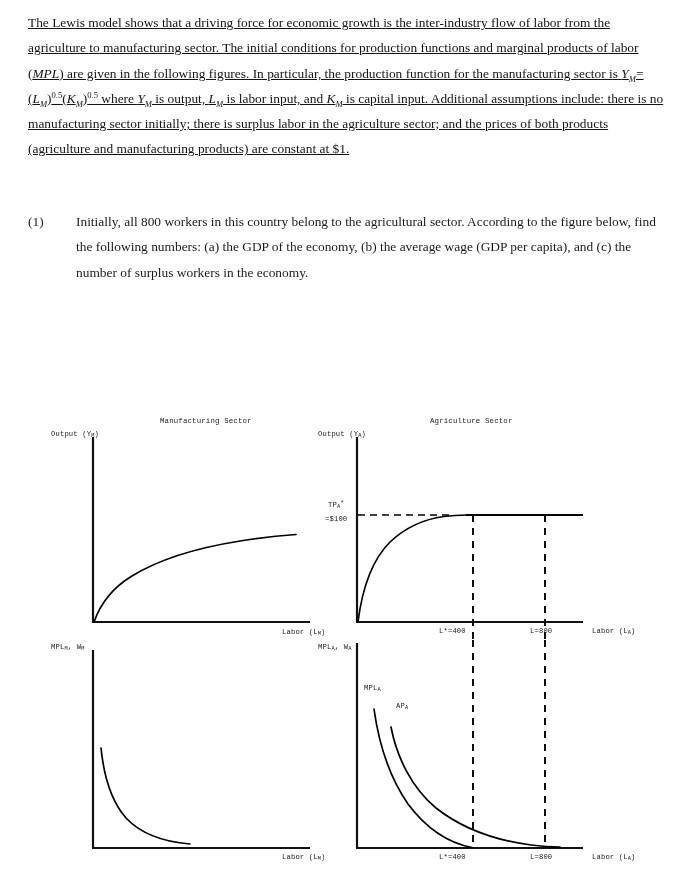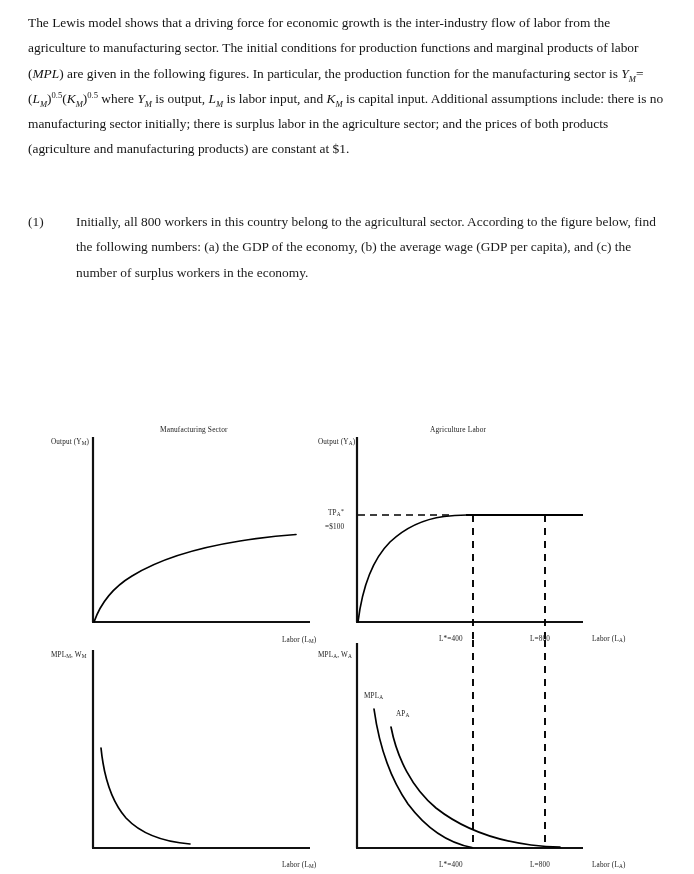--- a/index.html
+++ b/index.html
@@ -22,20 +22,21 @@
     left: 28px;
     top: 10px;
     width: 640px;
   }
   .para {
     font-size: 13.4px;
     line-height: 25.3px;
     text-align: left;
     margin: 0;
     color: #131313;
+    text-decoration: underline;
   }
   .para .it { font-style: italic; }
   .para sup { font-size: 0.64em; vertical-align: super; line-height: 0; }
   .para sub { font-size: 0.64em; vertical-align: sub; line-height: 0; }
 
   #numbered-item {
     position: absolute;
     left: 28px;
     top: 209px;
     width: 640px;
@@ -60,26 +61,25 @@
     position: absolute;
     left: 0;
     top: 400px;
     width: 694px;
     height: 474px;
   }
   #figure-svg { display: block; }
 
   .fig-label {
     position: absolute;
-    font-family: Liberation Serif, serif;
+    font-family: Liberation Mono, monospace;
     font-size: 7.2px;
     color: #1a1a1a;
     white-space: nowrap;
     letter-spacing: 0.15px;
-    margin-top: 8px;
   }
   .fig-label sub { font-size: 0.74em; vertical-align: baseline; position: relative; top: 1.4px; }
   .fig-label sup { font-size: 0.9em; vertical-align: baseline; position: relative; top: -2.2px; }
   .fig-title { font-size: 7.4px; }
 </style>
 </head>
 <body>
 
 <div id="doc-text">
   <p class="para">
@@ -146,21 +146,21 @@
   <div class="fig-label fig-title" style="left:160px; top:17px;">Manufacturing Sector</div>
 
   <div class="fig-label" style="left:51px; top:30px;">
     <span>Output (Y</span><sub>M</sub><span>)</span>
   </div>
 
   <div class="fig-label" style="left:282px; top:228px;">
     <span>Labor (L</span><sub>M</sub><span>)</span>
   </div>
 
-  <div class="fig-label fig-title" style="left:430px; top:17px;">Agriculture Labor</div>
+  <div class="fig-label fig-title" style="left:430px; top:17px;">Agriculture Sector</div>
 
   <div class="fig-label" style="left:318px; top:30px;">
     <span>Output (Y</span><sub>A</sub><span>)</span>
   </div>
 
   <div class="fig-label" style="left:328px; top:101px;">
     <span>TP</span><sub>A</sub><sup>*</sup>
   </div>
   <div class="fig-label" style="left:325px; top:115px;">=$100</div>
 

